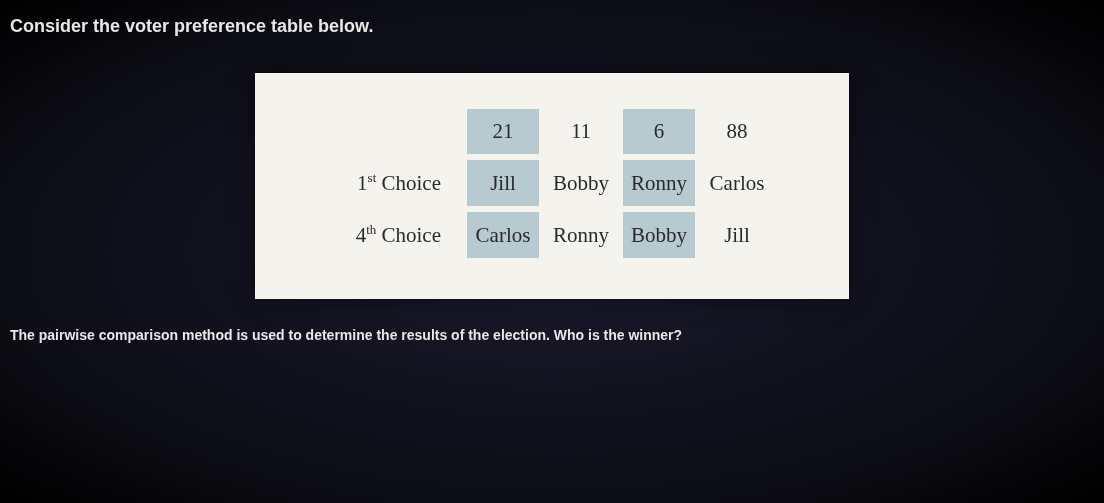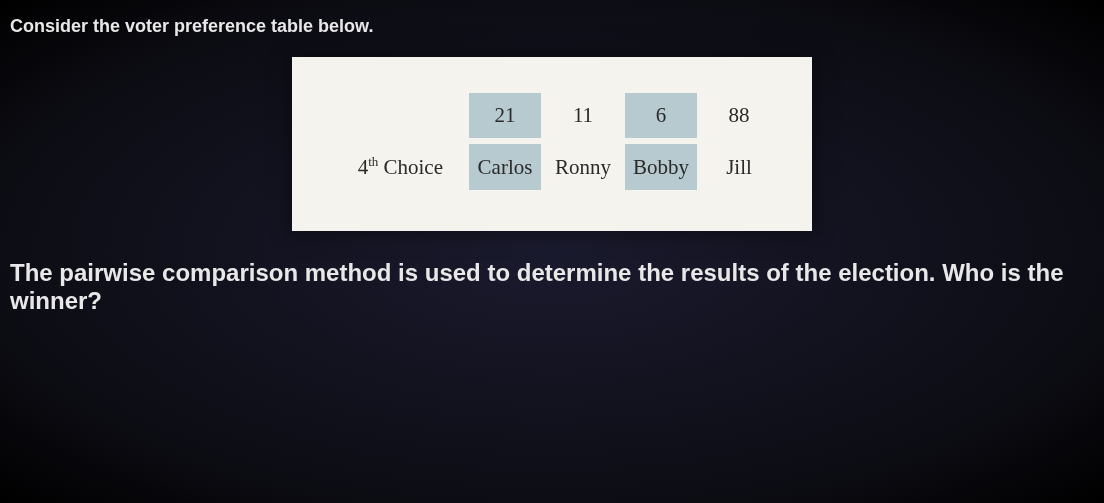--- a/index.html
+++ b/index.html
@@ -16,22 +16,22 @@
       position: relative;
     }
     .prompt-text {
       color: #e8e8e8;
       font-size: 18px;
       font-weight: bold;
       padding: 16px 10px;
     }
     .table-container {
       background: #f5f3ed;
-      margin: 4px auto 0;
-      width: 520px;
+      margin: 20px auto 0;
+      width: 594px;
       padding: 30px 35px 35px 35px;
       box-shadow: 0 0 20px rgba(0,0,0,0.5);
     }
     table {
       border-collapse: separate;
       border-spacing: 6px;
       margin: 0 auto;
     }
     td {
       padding: 10px 8px;
@@ -48,41 +48,48 @@
       font-family: Georgia, serif;
     }
     td.shaded {
       background: #b7cad0;
     }
     sup {
       font-size: 13px;
     }
     .question-text {
       color: #e8e8e8;
-      font-size: 24px;
+      font-size: 14px;
       font-weight: bold;
       padding: 28px 10px 0 10px;
     }
   </style>
 </head>
 <body>
 
 <div class="prompt-text">Consider the voter preference table below.</div>
 
 <div class="table-container">
   <table>
     <tbody>
         <tr>
       <td class="row-label"></td>
       <td class="shaded">21</td>
       <td>11</td>
       <td class="shaded">6</td>
       <td>88</td>
     </tr>
     <tr>
+      <td class="row-label"><span>1</span><sup>st</sup><span> Choice</span></td>
+      <td class="shaded">Jill</td>
+      <td>Bobby</td>
+      <td class="shaded">Ronny</td>
+      <td>Carlos</td>
+    </tr>
+    <tr>
       <td class="row-label"><span>4</span><sup>th</sup><span> Choice</span></td>
       <td class="shaded">Carlos</td>
       <td>Ronny</td>
       <td class="shaded">Bobby</td>
       <td>Jill</td>
     </tr>
   </tbody>
     </table>
 </div>
 

